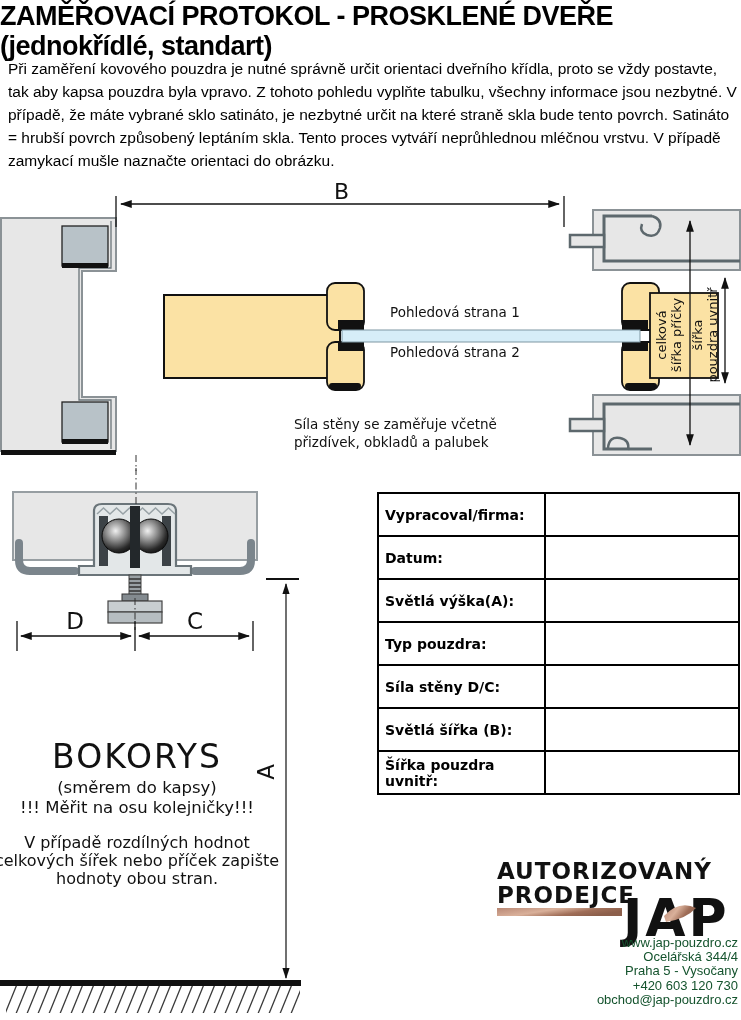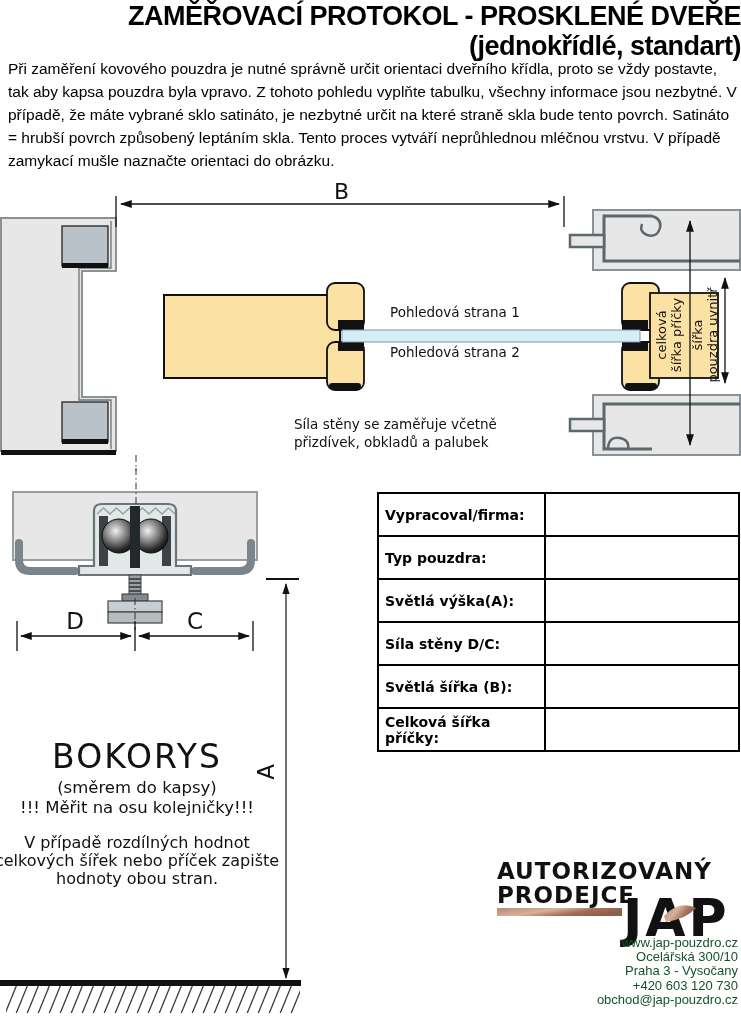--- a/index.html
+++ b/index.html
@@ -1,19 +1,19 @@
 <!DOCTYPE html>
 <html><head>
 <meta charset="utf-8">
 <style>
   html,body{margin:0;padding:0;background:#fff;}
   body{width:741px;height:1020px;position:relative;overflow:hidden;
        font-family:"Liberation Sans",sans-serif;color:#000;}
   .abs{position:absolute;}
-  .title{left:0;top:1px;width:741px;text-align:right;
+  .title{left:0;top:1px;width:741px;text-align:left;
          font-weight:bold;font-size:27px;line-height:30px;letter-spacing:-0.5px;}
   .intro{left:8px;top:57px;width:731px;font-size:15.5px;line-height:23px;margin:0;}
   svg.diagram{left:0;top:0;width:741px;height:1020px;pointer-events:none;}
   svg text{font-family:"DejaVu Sans",sans-serif;fill:#111;}
   table.form{left:377px;top:492px;width:363px;border-collapse:collapse;
              table-layout:fixed;position:absolute;}
   table.form td{border:2px solid #000;height:39px;vertical-align:middle;
                 font-family:"DejaVu Sans",sans-serif;}
   table.form td.lbl{width:157px;font-weight:bold;font-size:14px;line-height:16px;
                     padding:0 2px 0 6px;}
@@ -195,41 +195,45 @@
   </g>
 </svg>
 
 <table class="form">
   <tbody>
     <tr>
       <td class="lbl">Vypracoval/firma:</td>
       <td class="val"></td>
     </tr>
     <tr>
+      <td class="lbl">Datum:</td>
+      <td class="val"></td>
+    </tr>
+    <tr>
+      <td class="lbl">Světlá výška(A):</td>
+      <td class="val"></td>
+    </tr>
+    <tr>
       <td class="lbl">Typ pouzdra:</td>
       <td class="val"></td>
     </tr>
     <tr>
-      <td class="lbl">Světlá výška(A):</td>
-      <td class="val"></td>
-    </tr>
-    <tr>
       <td class="lbl">Síla stěny D/C:</td>
       <td class="val"></td>
     </tr>
     <tr>
       <td class="lbl">Světlá šířka (B):</td>
       <td class="val"></td>
     </tr>
     <tr>
-      <td class="lbl">Celková šířka příčky:</td>
+      <td class="lbl">Šířka pouzdra uvnitř:</td>
       <td class="val"></td>
     </tr>
   </tbody>
 </table>
 
 <div class="abs contact">
   <div>www.jap-pouzdro.cz</div>
-  <div>Ocelářská 300/10</div>
-  <div>Praha 3 - Vysočany</div>
+  <div>Ocelářská 344/4</div>
+  <div>Praha 5 - Vysočany</div>
   <div>+420 603 120 730</div>
   <div>obchod@jap-pouzdro.cz</div>
 </div>
 
 </body></html>

